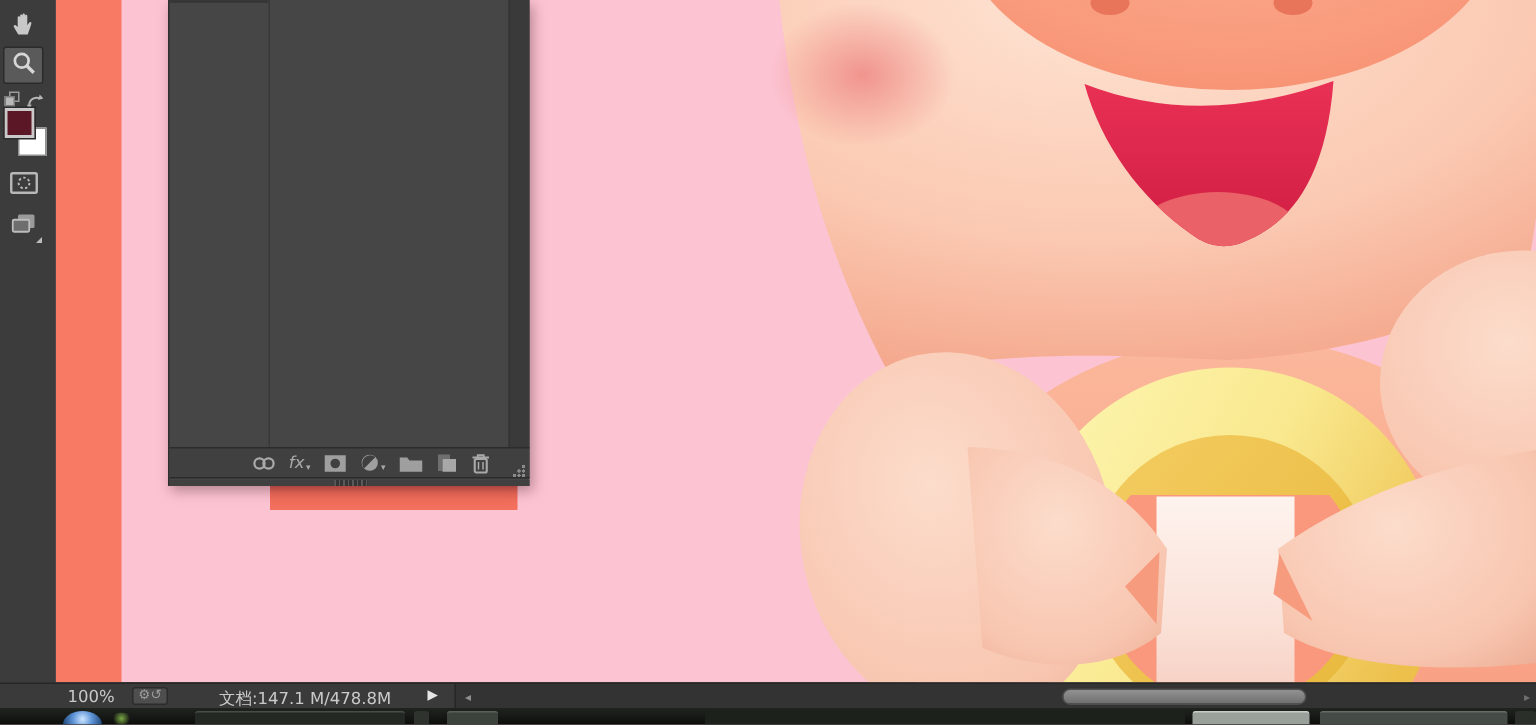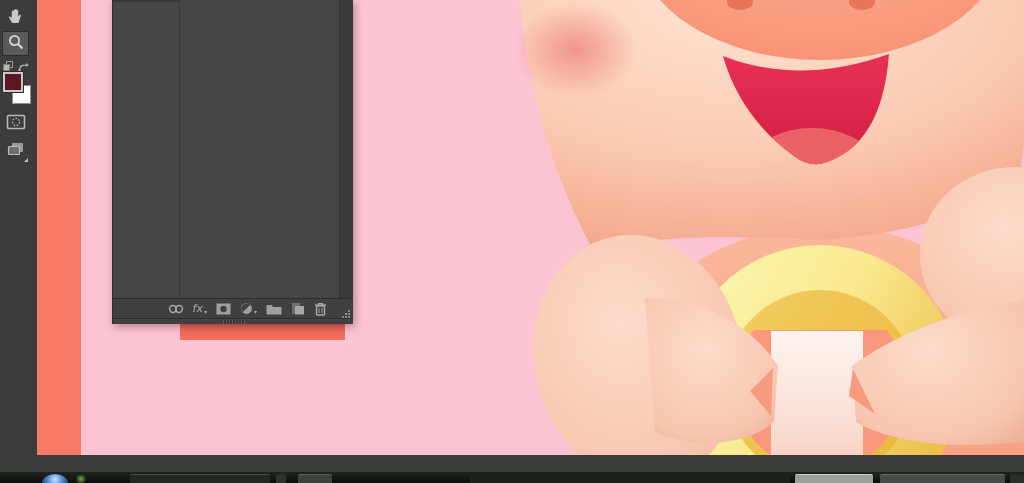--- a/index.html
+++ b/index.html
@@ -284,20 +284,34 @@
         </span>
       </div>
 
       <div class="panel-grip-strip">
         <span class="ribs"></span>
       </div>
       <span class="corner-grip"></span>
     </div>
   </div>
 
+  <div class="statusbar">
+    <span class="zoom-level">100%</span>
+    <span class="sync-btn">
+      <span class="pill-glyph">⚙↺</span>
+    </span>
+    <span class="doc-info">文档:147.1 M/478.8M</span>
+    <span class="status-menu-arrow">▶</span>
+
+    <div class="hscroll">
+      <span class="hscroll-left-arrow">◂</span>
+      <div class="hscroll-thumb"></div>
+      <span class="hscroll-right-arrow">▸</span>
+    </div>
+  </div>
 
   <div class="taskbar">
     <span class="orb"></span>
     <span class="tb-glow"></span>
     <span class="tb-seg" style="left:130px;width:140px;background:#232823;border-top:1px solid #474d47"></span>
     <span class="tb-seg" style="left:276px;width:10px;background:#2e332e"></span>
     <span class="tb-seg" style="left:298px;width:34px;background:#3c433d;border-top:1px solid #5a615a"></span>
     <span class="tb-seg" style="left:470px;width:320px;background:#1d211c"></span>
     <span class="tb-seg" style="left:795px;width:78px;background:#9aa09a;border-top:1px solid #c6ccc6"></span>
     <span class="tb-seg" style="left:880px;width:125px;background:#454b46;border-top:1px solid #666c66"></span>

